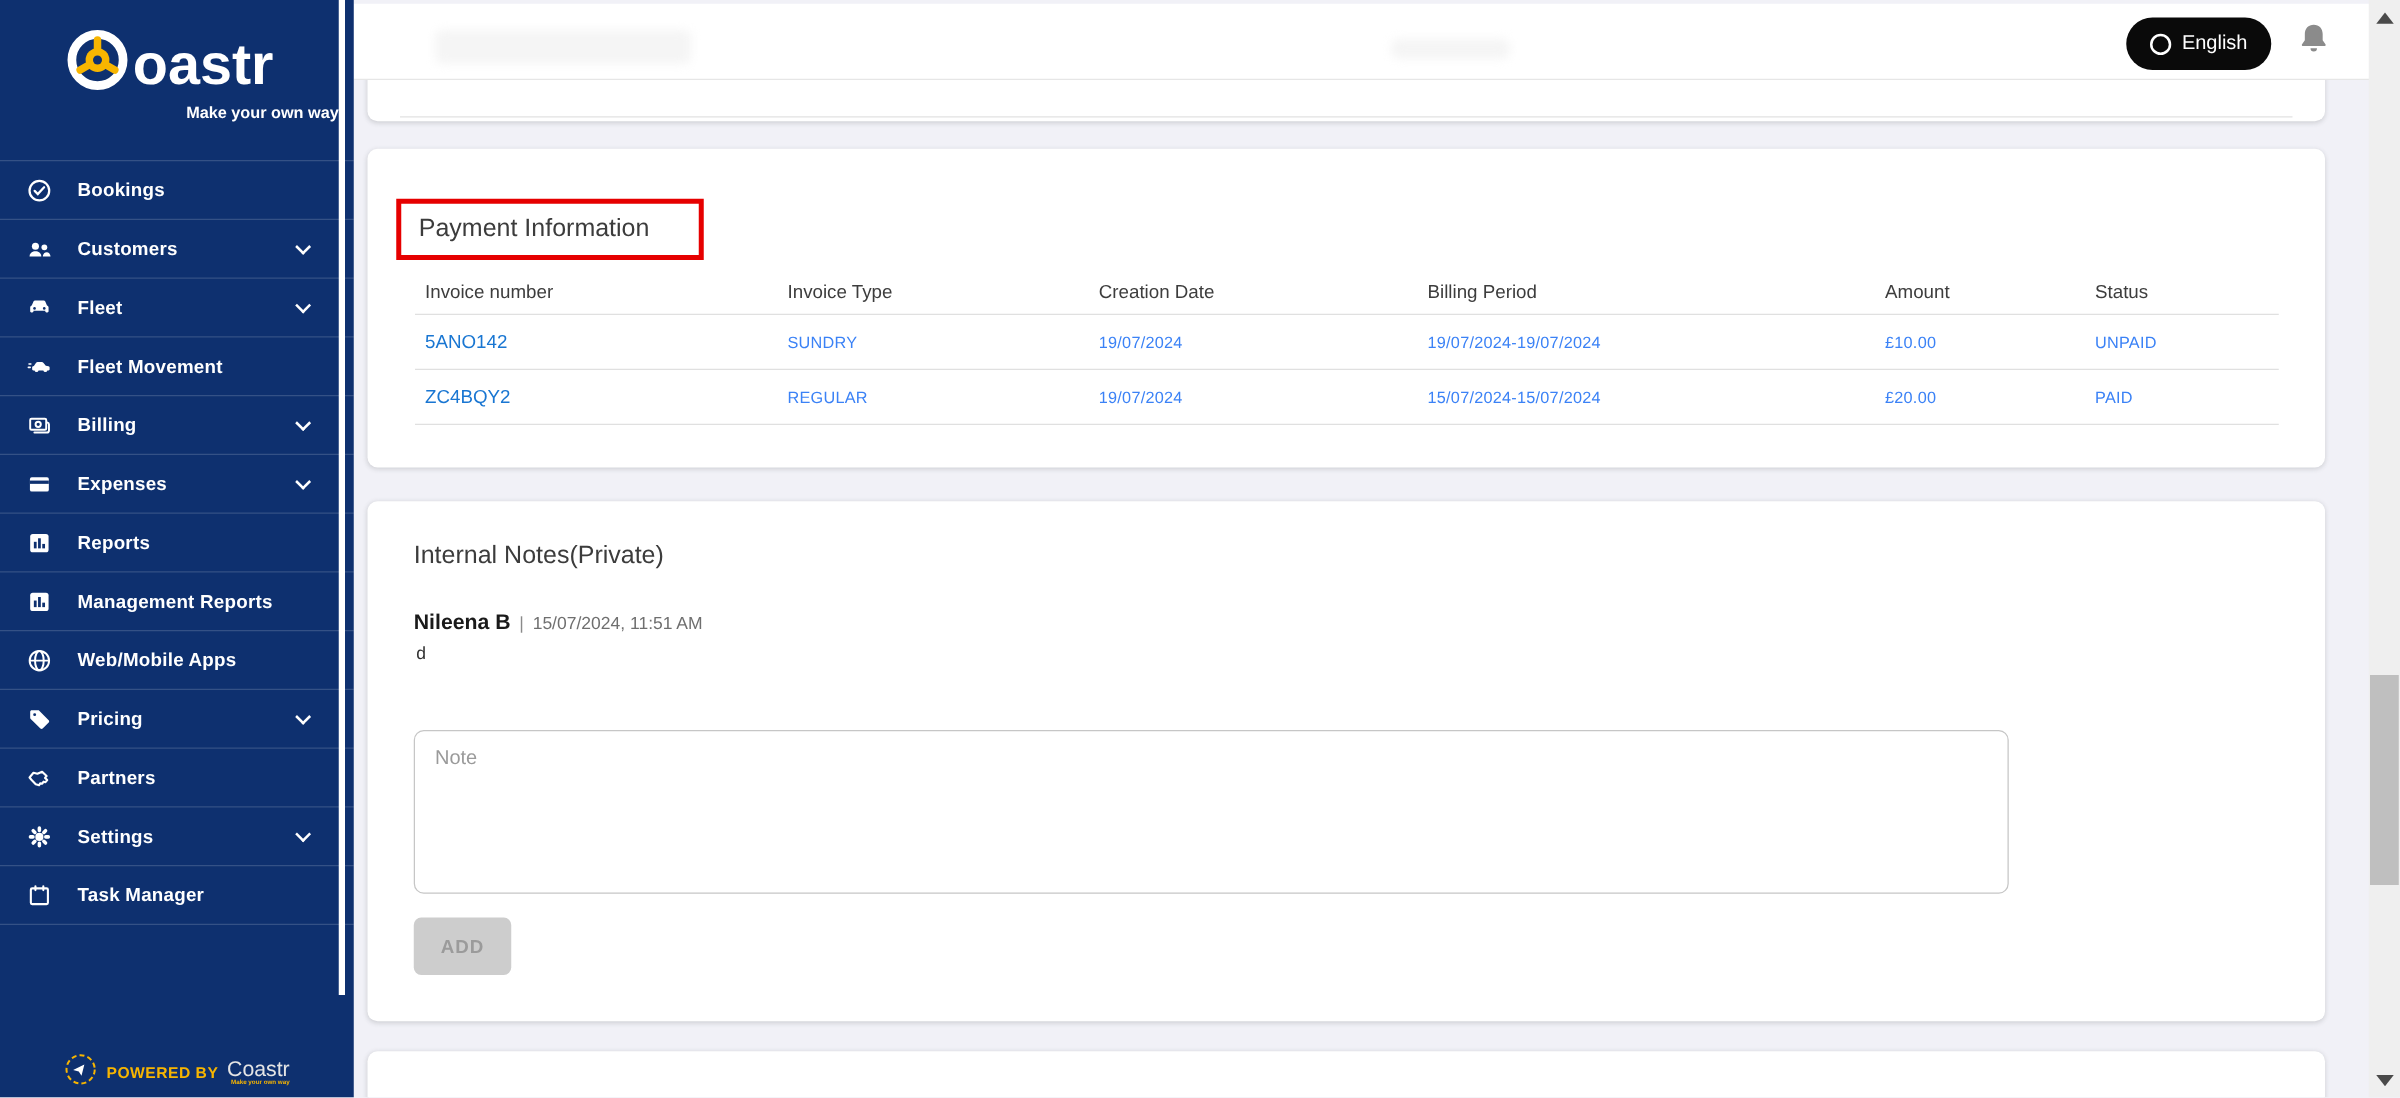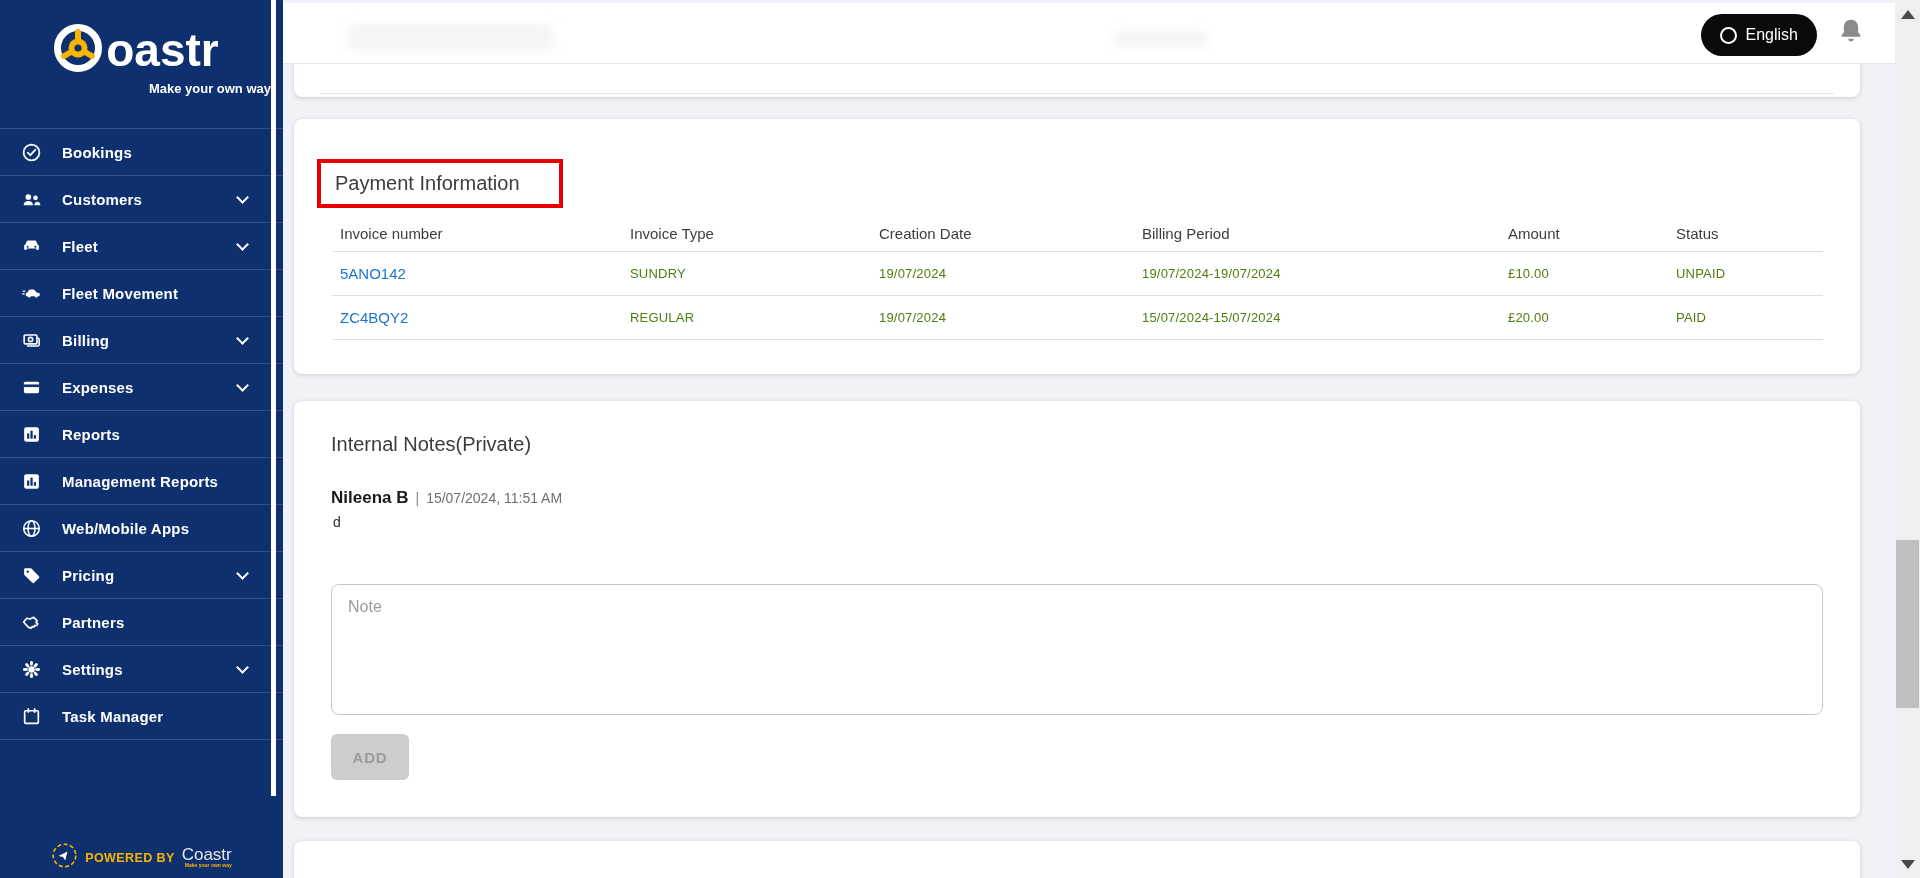--- a/index.html
+++ b/index.html
@@ -62,29 +62,29 @@
   .section-title { font-size:20px; color:#3c3c3c; font-weight:normal; }
 
   .ptable { position:absolute; left:38px; top:96px; width:1491px; }
   .prow { display:grid; grid-template-columns:290px 249px 263px 366px 168px 1fr; align-items:center;
           border-bottom:1px solid #e0e0e0; }
   .prow-head { height:37px; }
   .prow-data { height:44px; }
   .pcell { padding-left:8px; }
   .hcell { font-size:15px; color:#3d3d3d; }
   .link { font-size:15px; color:#1976d2; text-decoration:none; cursor:pointer; }
-  .dcell { font-size:13px; color:#4d7c0f; letter-spacing:.2px; }
+  .dcell { font-size:13px; color:#3b82f6; letter-spacing:.2px; }
 
   .notes-title { position:absolute; left:37px; top:32px; }
   .note-entry { position:absolute; left:37px; top:87px; display:flex; align-items:baseline; }
   .note-author { font-size:17px; font-weight:bold; color:#1a1a1a; }
   .note-sep { font-size:14px; color:#8a8a8a; margin:0 7px; }
   .note-time { font-size:14px; color:#6f6f6f; }
   .note-body { position:absolute; left:39px; top:113px; font-size:14px; color:#2f2f2f; }
-  .note-input { position:absolute; left:37px; top:183px; width:1492px; height:131px; border:1px solid #c6c6c6;
+  .note-input { position:absolute; left:37px; top:183px; width:1276px; height:131px; border:1px solid #c6c6c6;
                 border-radius:8px; padding:13px 16px; font-size:16px; font-family:"Liberation Sans", sans-serif;
                 color:#333; resize:none; outline:none; background:#fff; }
   .note-input::placeholder { color:#9a9a9a; }
   .add-btn { position:absolute; left:37px; top:333px; width:78px; height:46px; background:#cdcdcd; border:none;
              border-radius:6px; color:#9b9b9b; font-size:15px; font-weight:bold; letter-spacing:.8px;
              font-family:"Liberation Sans", sans-serif; }
 </style>
 </head>
 <body>
 

